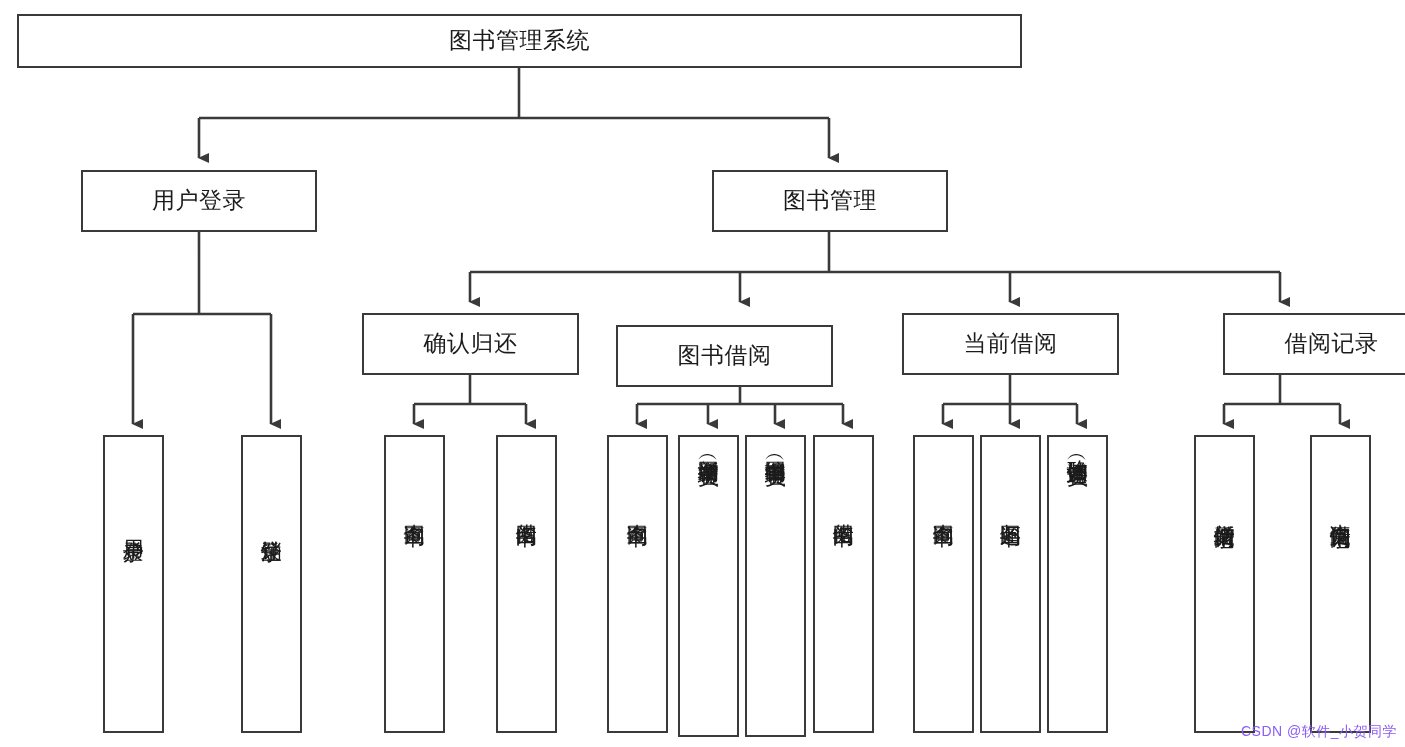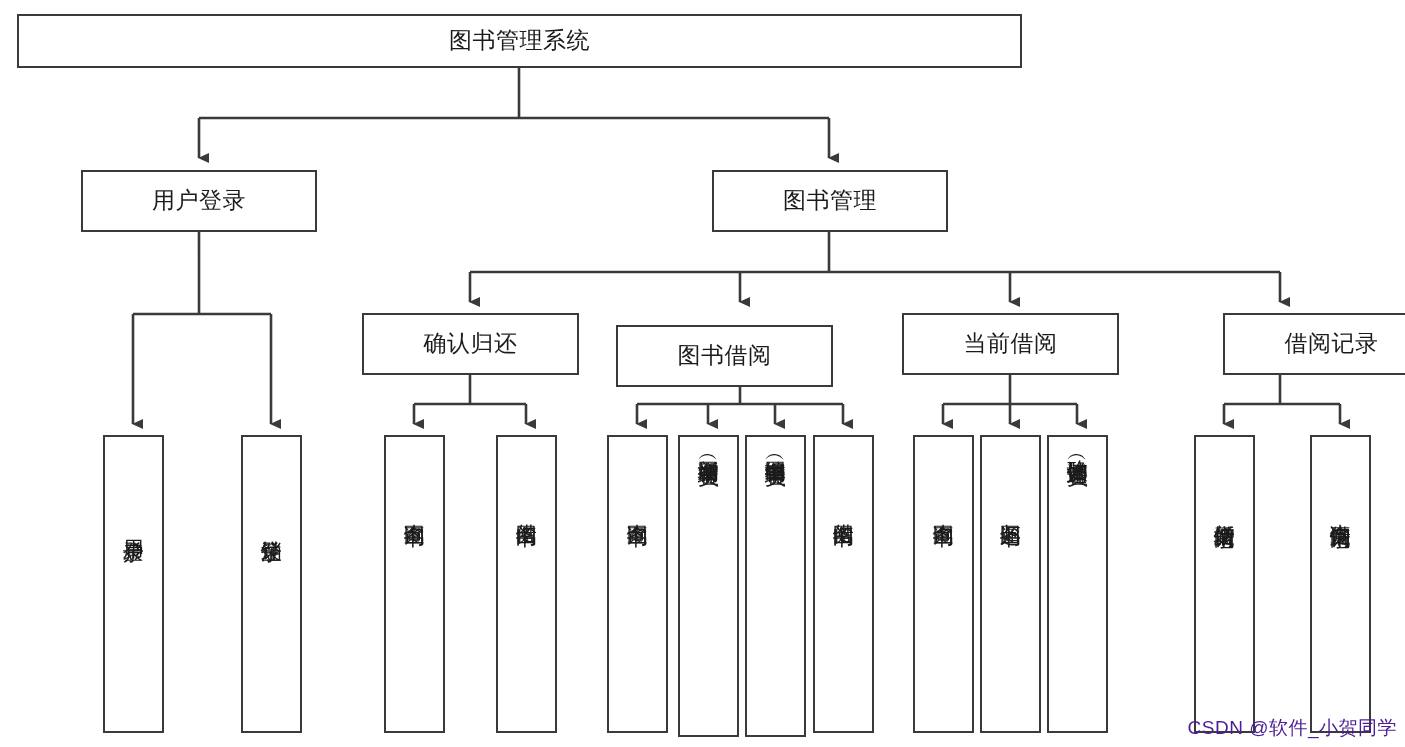--- a/index.html
+++ b/index.html
@@ -59,22 +59,22 @@
     white-space: nowrap;
   }
   .node.vert.pad-mid { padding-top: 70px; }
   .node.vert.pad-big { padding-top: 86px; }
   .node.vert.pad-top { padding-top: 6px; }
 
   #watermark {
     position: absolute;
     right: 8px;
     bottom: 6px;
-    font-size: 19px;
-    color: #4c1d95;
+    font-size: 14px;
+    color: #8b5cf6;
     letter-spacing: 0.5px;
     white-space: nowrap;
     z-index: 3;
     text-align: center;
   }
 </style>
 </head>
 <body>
 
 <div id="canvas">

